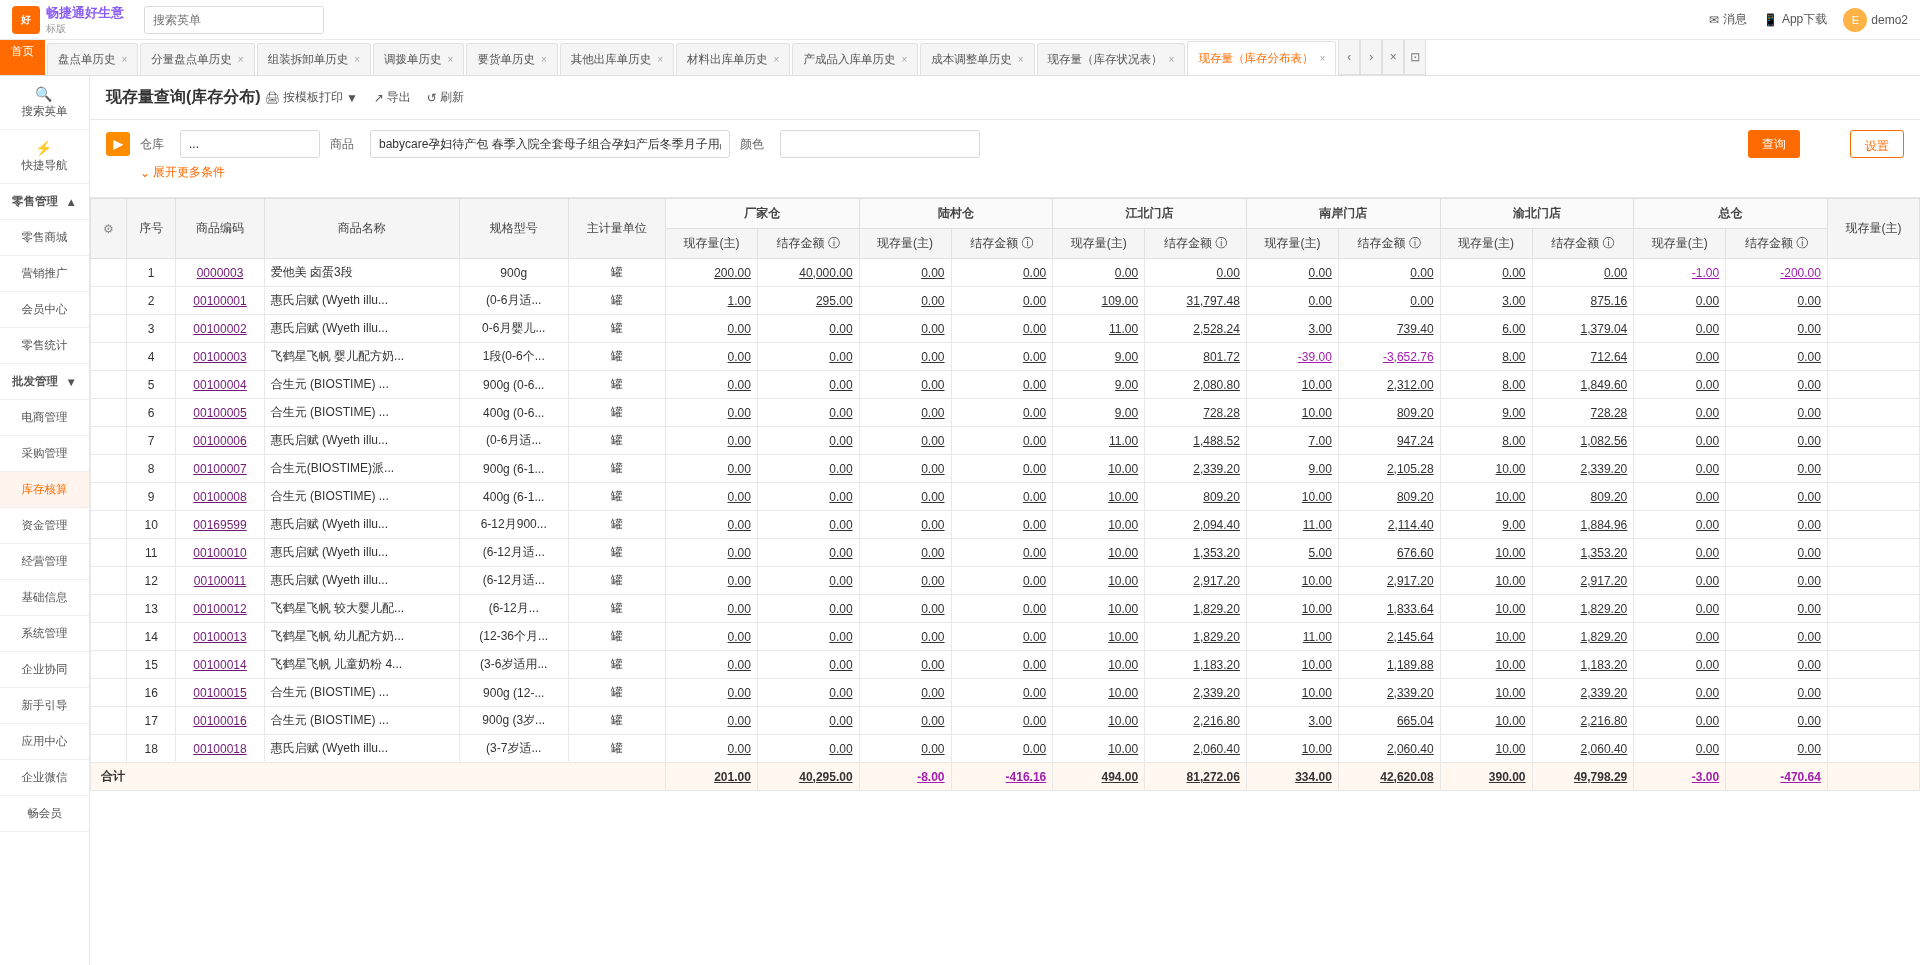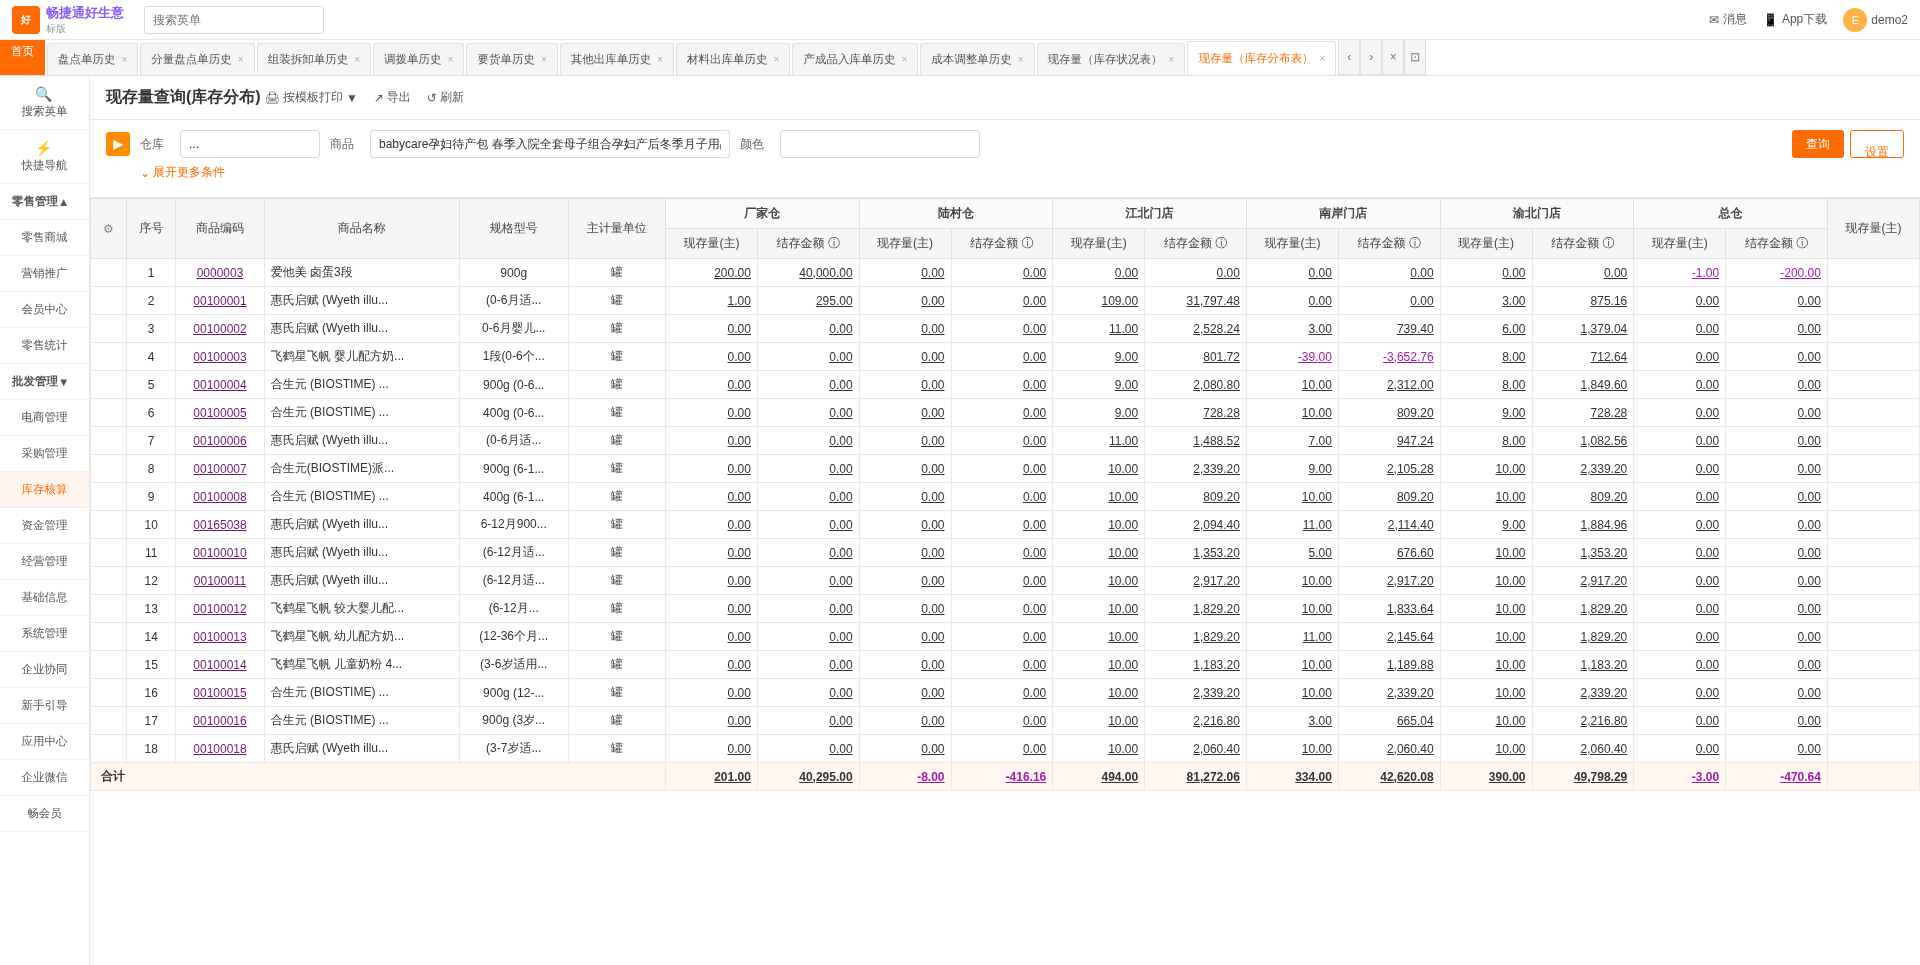--- a/index.html
+++ b/index.html
@@ -71,21 +71,21 @@
     }
     .sidebar-item {
       padding: 10px 0;
       text-align: center;
       font-size: 11.5px;
       color: #555;
       cursor: pointer;
       border-bottom: 1px solid #f0f0f0;
     }
     .sidebar-item.active { color: #ff6b00; background: #fff5ee; }
-    .sidebar-item.section-header { display: flex; align-items: center; padding: 10px 12px; font-weight: bold; }
+    .sidebar-item.section-header { display: flex; justify-content: space-between; align-items: center; padding: 10px 12px; font-weight: bold; }
     .sidebar-icon { font-size: 14px; margin-bottom: 2px; }
 
     
     .content { flex: 1; overflow: hidden; display: flex; flex-direction: column; }
 
     
     .page-header {
       height: 44px;
       background: #fff;
       border-bottom: 1px solid #e8e8e8;
@@ -118,21 +118,21 @@
       height: 28px;
     }
     .filter-input-wide { width: 360px; }
     .expand-btn { color: #ff6b00; font-size: 12px; cursor: pointer; display: flex; align-items: center; gap: 3px; }
     .btn-query {
       background: #ff6b00; color: #fff; border: none; border-radius: 3px;
       padding: 5px 14px; cursor: pointer; font-size: 12px; height: 28px;
     }
     .btn-set {
       background: #fff; color: #ff6b00; border: 1px solid #ff6b00; border-radius: 3px;
-      padding: 13px 14px; cursor: pointer; font-size: 12px; height: 28px;
+      padding: 7px 14px; cursor: pointer; font-size: 12px; height: 28px; margin-left: 44px;
     }
     .orange-arrow {
       width: 24px; height: 24px; background: #ff8c00; color: #fff;
       display: flex; align-items: center; justify-content: center;
       border-radius: 3px; cursor: pointer; font-size: 12px; font-weight: bold;
     }
 
     
     .table-container {
       flex: 1;
@@ -528,21 +528,21 @@
     <td class="num-cell">809.20</td>
     <td class="num-cell">10.00</td>
     <td class="num-cell">809.20</td>
     <td class="num-cell">0.00</td>
     <td class="num-cell">0.00</td>
     <td></td>
   </tr>
             <tr>
     <td></td>
     <td>10</td>
-    <td class="underline">00165038</td>
+    <td class="underline">00169599</td>
     <td class="text-left">惠氏启赋 (Wyeth illu...</td>
     <td>6-12月900...</td>
     <td>罐</td>
     <td class="num-cell">0.00</td>
     <td class="num-cell">0.00</td>
     <td class="num-cell">0.00</td>
     <td class="num-cell">0.00</td>
     <td class="num-cell">10.00</td>
     <td class="num-cell">2,094.40</td>
     <td class="num-cell">11.00</td>

